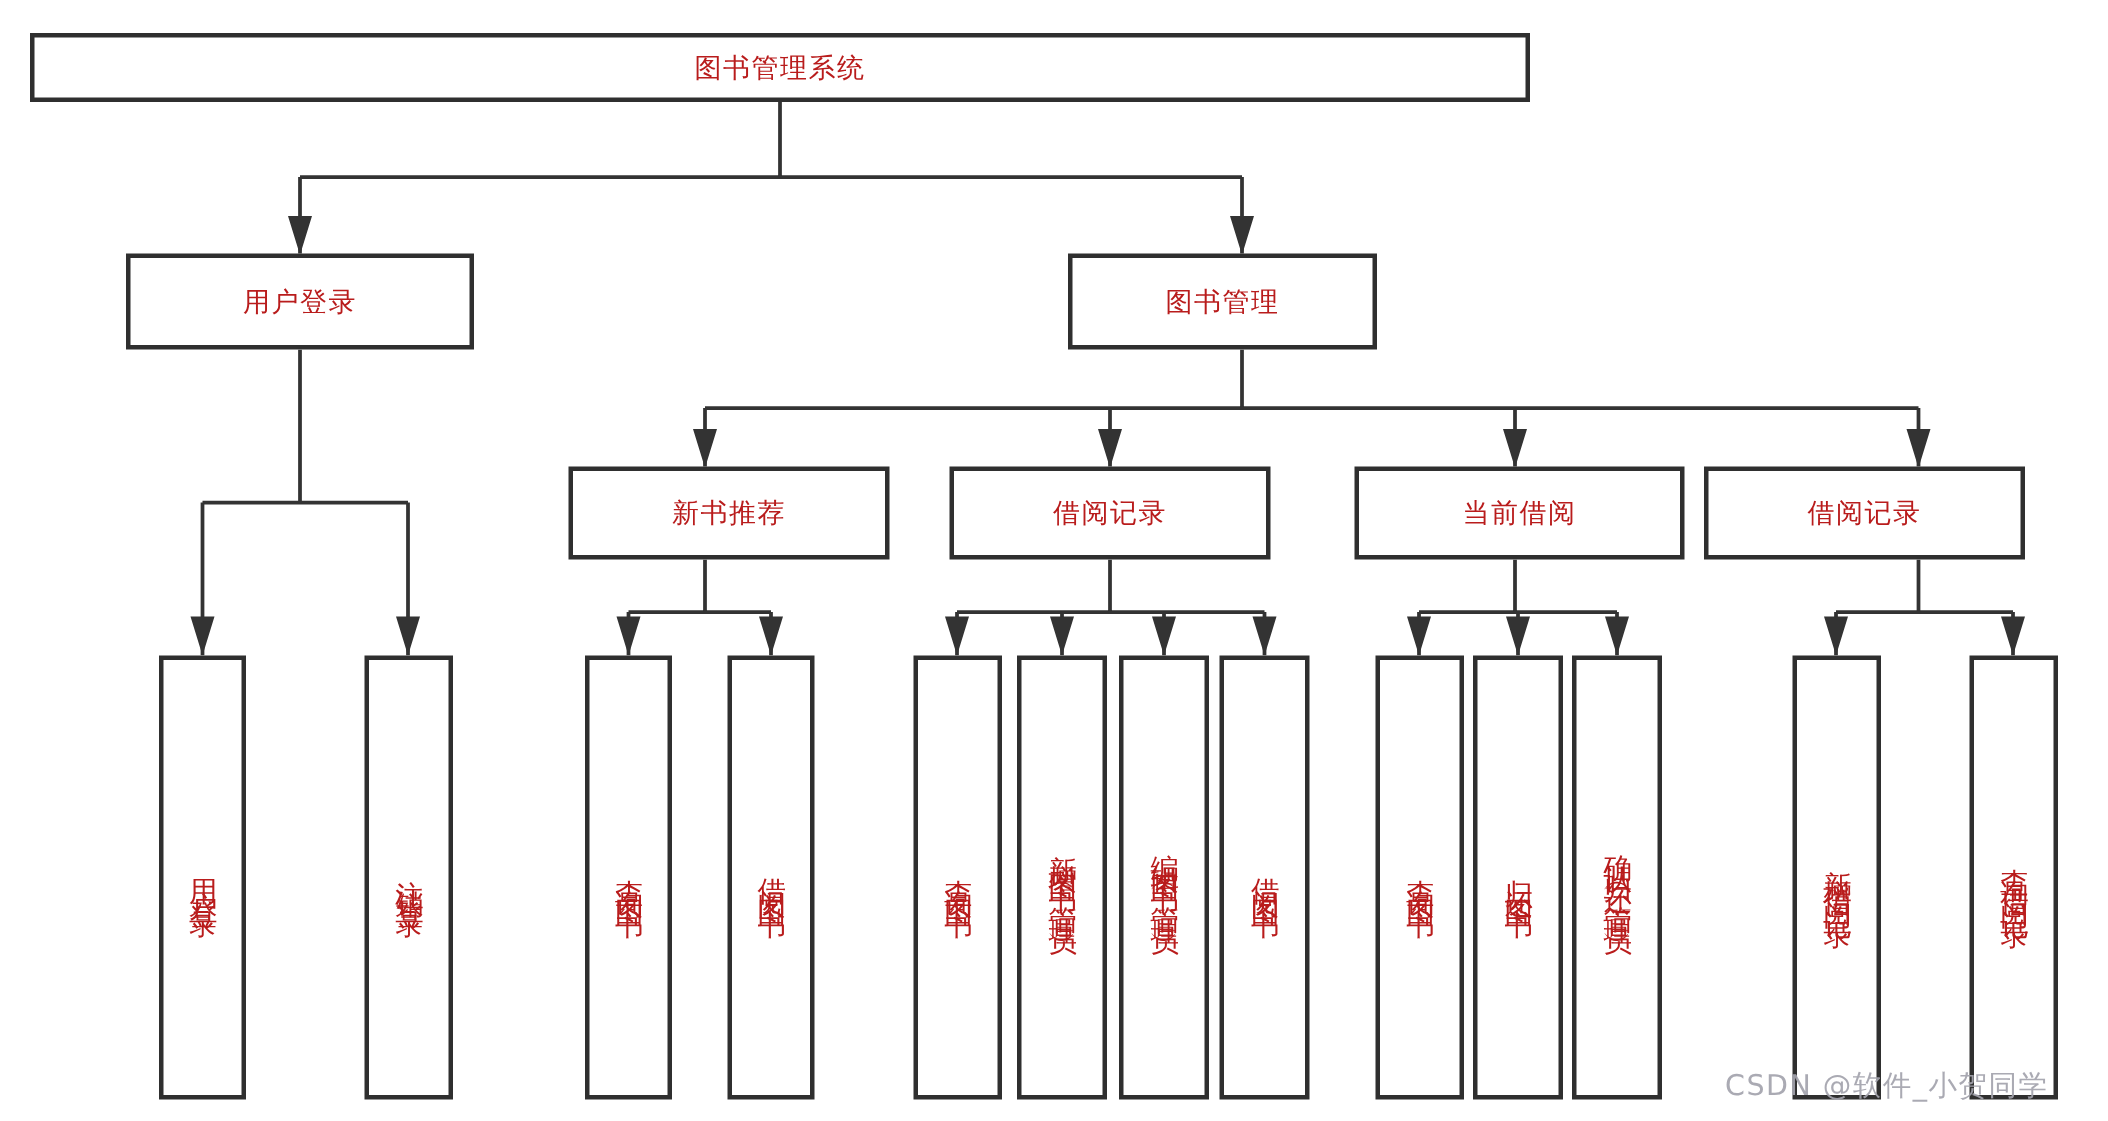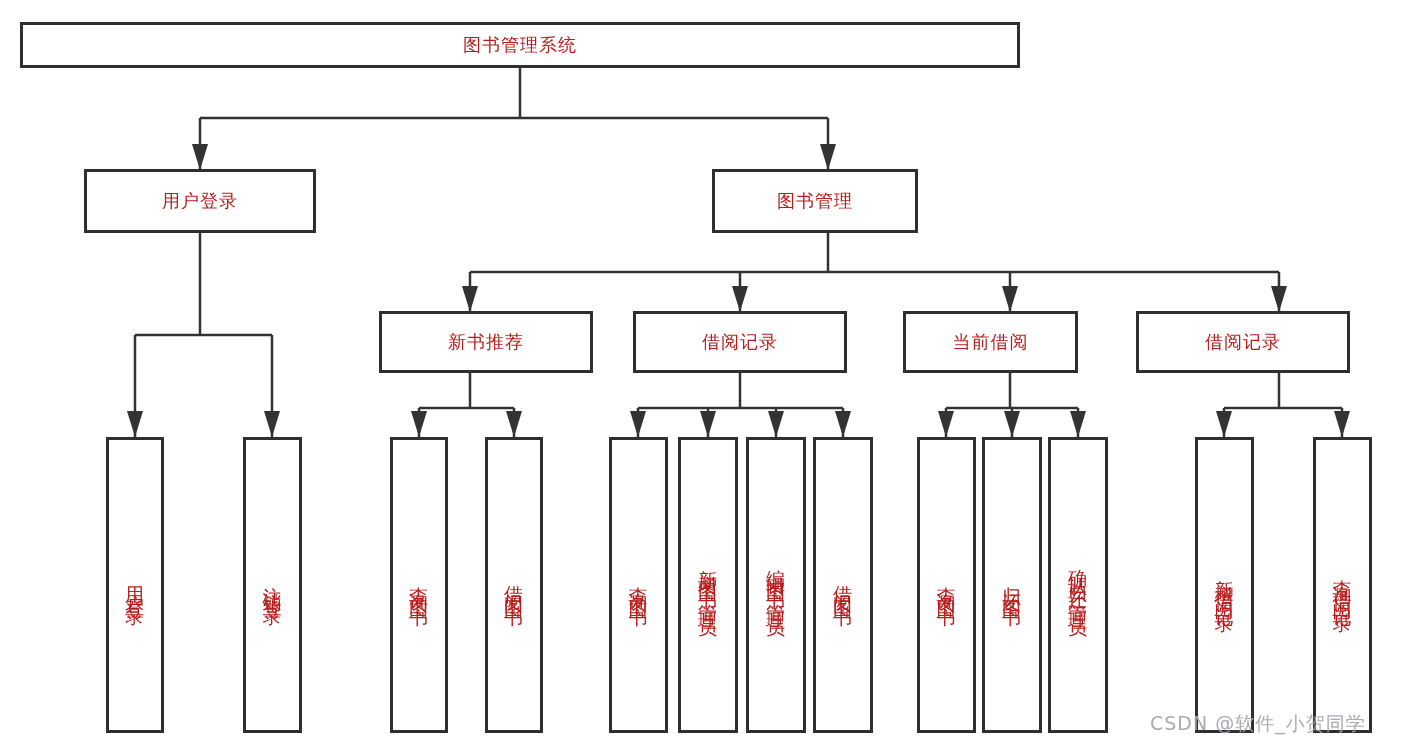--- a/index.html
+++ b/index.html
@@ -63,21 +63,21 @@
   <div class="box hbox" style="left:712px; top:169px; width:206px; height:64px;">
     <span>图书管理</span>
   </div>
 
   <div class="box hbox" style="left:379px; top:311px; width:214px; height:62px;">
     <span>新书推荐</span>
   </div>
   <div class="box hbox" style="left:633px; top:311px; width:214px; height:62px;">
     <span>借阅记录</span>
   </div>
-  <div class="box hbox" style="left:903px; top:311px; width:175px; height:62px;font-family:Liberation Mono, monospace;">
+  <div class="box hbox" style="left:903px; top:311px; width:220px; height:62px;font-family:Liberation Mono, monospace;">
     <span>当前借阅</span>
   </div>
   <div class="box hbox" style="left:1136px; top:311px; width:214px; height:62px;text-align:center;">
     <span>借阅记录</span>
   </div>
 
   <div class="box vbox" style="left:106px; width:58px;">
     <span>用户登录</span>
   </div>
   <div class="box vbox" style="left:243px; width:59px;">

